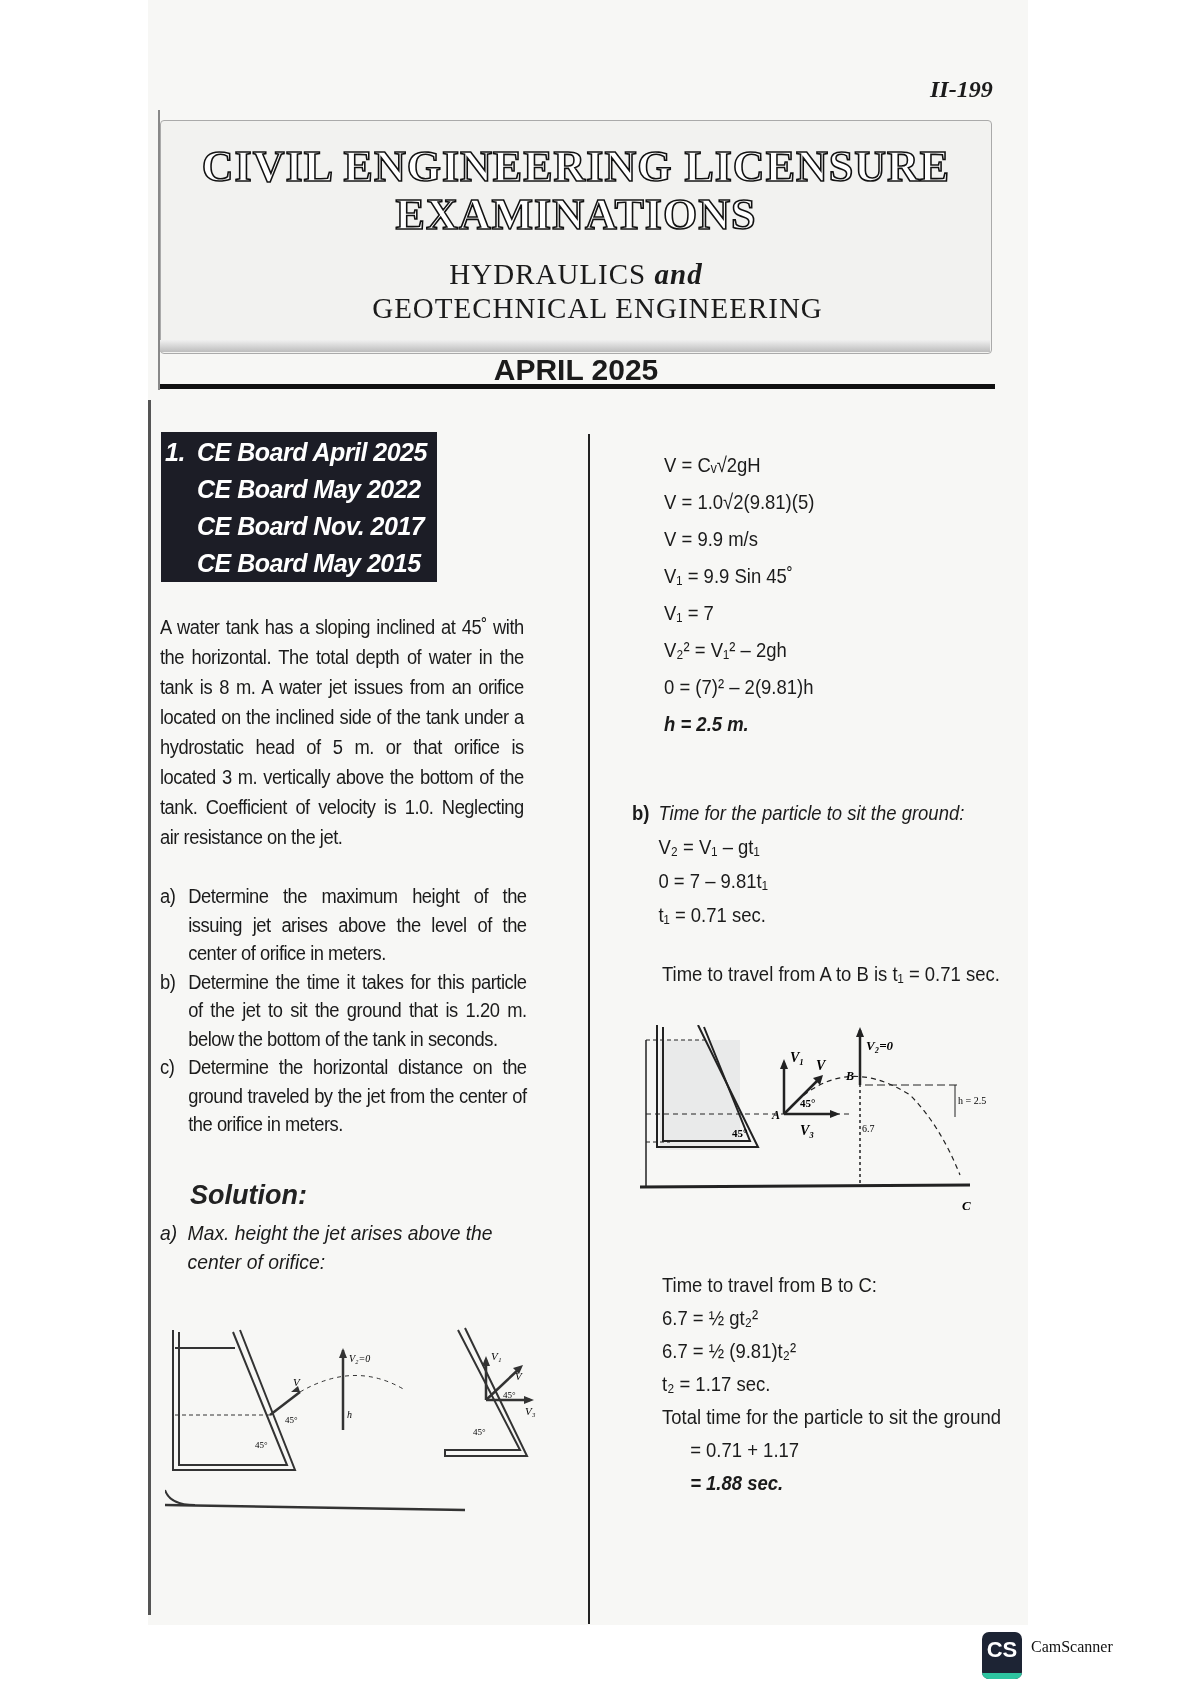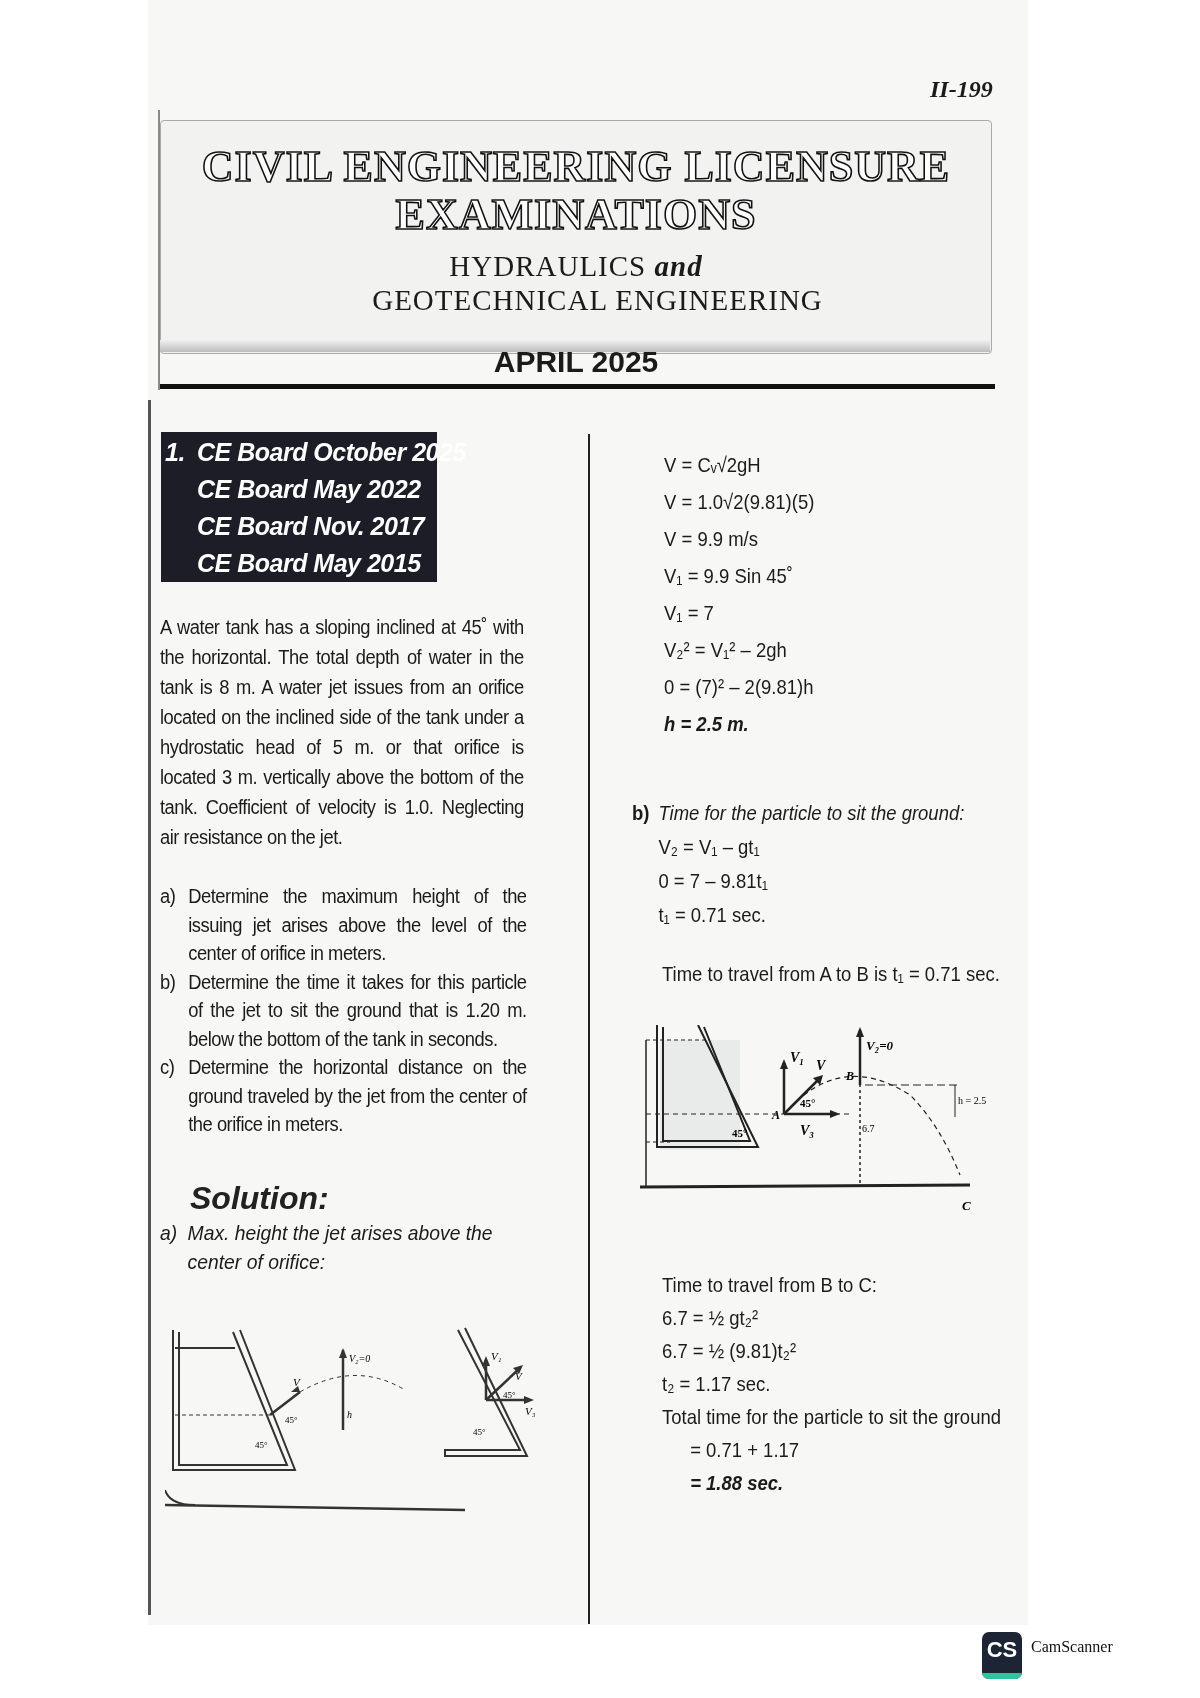--- a/index.html
+++ b/index.html
@@ -11,38 +11,38 @@
   .pageno { position:absolute; left:930px; top:76px; font-family:"Liberation Serif", serif;
             font-style:italic; font-weight:bold; font-size:24px; }
   .banner { position:absolute; left:160px; top:120px; width:830px; height:232px; border:1px solid #aaa;
             border-radius:4px; background:#f2f2f0; text-align:center; }
   .banner-shadow { position:absolute; left:160px; top:340px; width:830px; height:12px;
                    background:linear-gradient(#f0f0f0,#bdbdbd); }
   .t1 { font-family:"Liberation Serif", serif; font-weight:bold; font-size:44px; letter-spacing:1px;
         color:#fff; -webkit-text-stroke:1.6px #111; margin-top:22px; line-height:48px; }
   .t2 { font-family:"Liberation Serif", serif; font-weight:bold; font-size:44px; letter-spacing:1px;
         color:#fff; -webkit-text-stroke:1.6px #111; line-height:48px; }
-  .t3 { font-family:"Liberation Serif", serif; font-size:29px; letter-spacing:1px; line-height:34px; margin-top:10px;}
+  .t3 { font-family:"Liberation Serif", serif; font-size:29px; letter-spacing:1px; line-height:34px; margin-top:18px;}
   .t3 i { font-style:italic; font-weight:bold; }
   .t4 { font-family:"Liberation Serif", serif; font-size:29px; letter-spacing:1px; line-height:34px;padding-left:43px; }
   .t5 { font-family:"Liberation Sans", sans-serif; font-weight:bold; font-size:30px; line-height:34px;margin-top:28px; }
   .rule { position:absolute; left:160px; top:384px; width:835px; height:5px; background:#111; }
   .col-divider { position:absolute; left:588px; top:434px; width:2px; height:1190px; background:#222; }
   .boards { position:absolute; left:161px; top:432px; width:276px; height:150px; background:#1c1d26;
             color:#fff; font-style:italic; font-weight:bold; font-size:25px; line-height:37px;
             padding-top:2px; box-sizing:border-box; letter-spacing:-0.5px; }
   .boards .row { position:relative; padding-left:36px; white-space:nowrap; }
   .boards .num { position:absolute; left:4px; top:0; }
   .para { position:absolute; left:160px; top:612px; width:387px; font-size:19.5px; line-height:30px;
           text-align:justify; letter-spacing:-0.5px; transform:scaleX(0.94); transform-origin:left top; }
   .qlist { position:absolute; left:160px; top:882px; width:390px; font-size:19.5px; line-height:28.5px;
            letter-spacing:-0.5px; transform:scaleX(0.94); transform-origin:left top; }
   .q { position:relative; padding-left:30px; text-align:justify; }
   .q .lbl { position:absolute; left:0; top:0; }
-  .sol { position:absolute; left:190px; top:1180px; font-size:32px; font-style:italic; font-weight:bold; color:#222;}
+  .sol { position:absolute; left:190px; top:1180px; font-size:27px; font-style:italic; font-weight:bold; color:#222;}
   .sola { position:absolute; left:160px; top:1218px; width:400px; font-size:21px; font-style:italic;
           line-height:29px; transform:scaleX(0.92); transform-origin:left top; }
   .sola .lbl { position:absolute; left:0; }
   .sola .txt { padding-left:30px; display:block; }
   .eqs { position:absolute; left:664px; top:446px; font-size:21px; line-height:37px; transform:scaleX(0.88);
          transform-origin:left top; white-space:nowrap; }
   .eqs div { height:37px; }
   .bold-i { font-weight:bold; font-style:italic; }
   .partb { position:absolute; left:632px; top:796px; font-size:21px; line-height:34px; transform:scaleX(0.88);
            transform-origin:left top; white-space:nowrap; }
@@ -73,21 +73,21 @@
   <div class="t2">EXAMINATIONS</div>
   <div class="t3"><span>HYDRAULICS</span> <i>and</i></div>
   <div class="t4">GEOTECHNICAL ENGINEERING</div>
   <div class="t5">APRIL 2025</div>
 </div>
 <div class="banner-shadow"></div>
 <div class="rule"></div>
 <div class="col-divider"></div>
 
 <div class="boards">
-  <div class="row"><span class="num">1.</span><span>CE Board October 2025</span></div>
+  <div class="row"><span class="num">1.</span><span>CE Board April 2025</span></div>
   <div class="row"><span>CE Board May 2022</span></div>
   <div class="row"><span>CE Board Nov. 2017</span></div>
   <div class="row"><span>CE Board May 2015</span></div>
 </div>
 
 <div class="para">A water tank has a sloping inclined at 45˚ with the horizontal. The total depth of water in the tank is 8 m. A water jet issues from an orifice located on the inclined side of the tank under a hydrostatic head of 5 m. or that orifice is located 3 m. vertically above the bottom of the tank. Coefficient of velocity is 1.0. Neglecting air resistance on the jet.</div>
 
 <div class="qlist">
   <div class="q"><span class="lbl">a)</span><span>Determine the maximum height of the issuing jet arises above the level of the center of orifice in meters.</span></div>
   <div class="q"><span class="lbl">b)</span><span>Determine the time it takes for this particle of the jet to sit the ground that is 1.20 m. below the bottom of the tank in seconds.</span></div>

